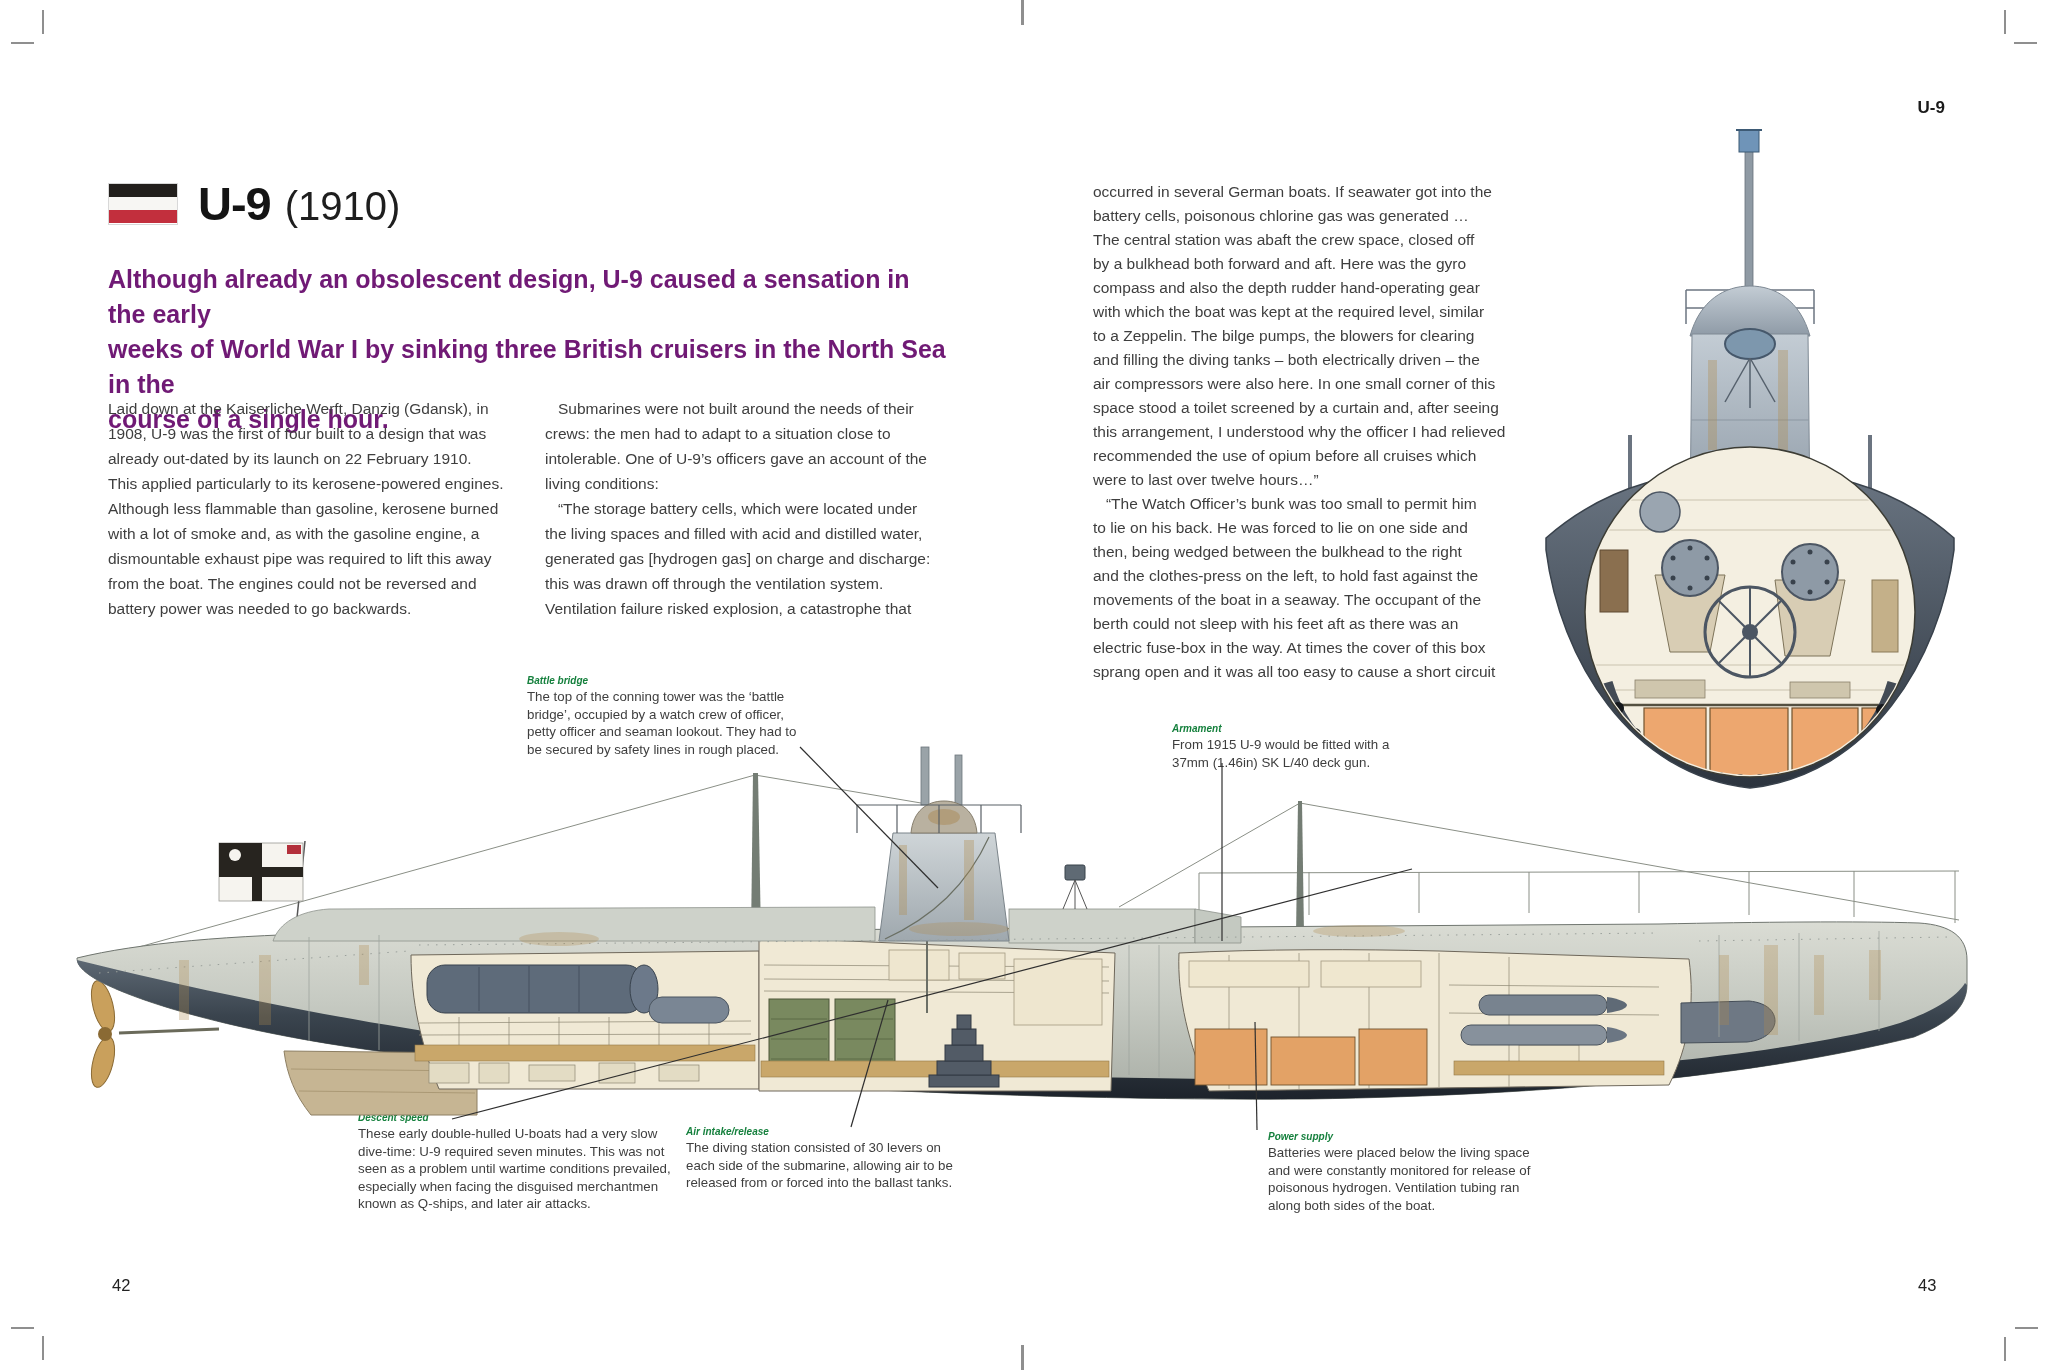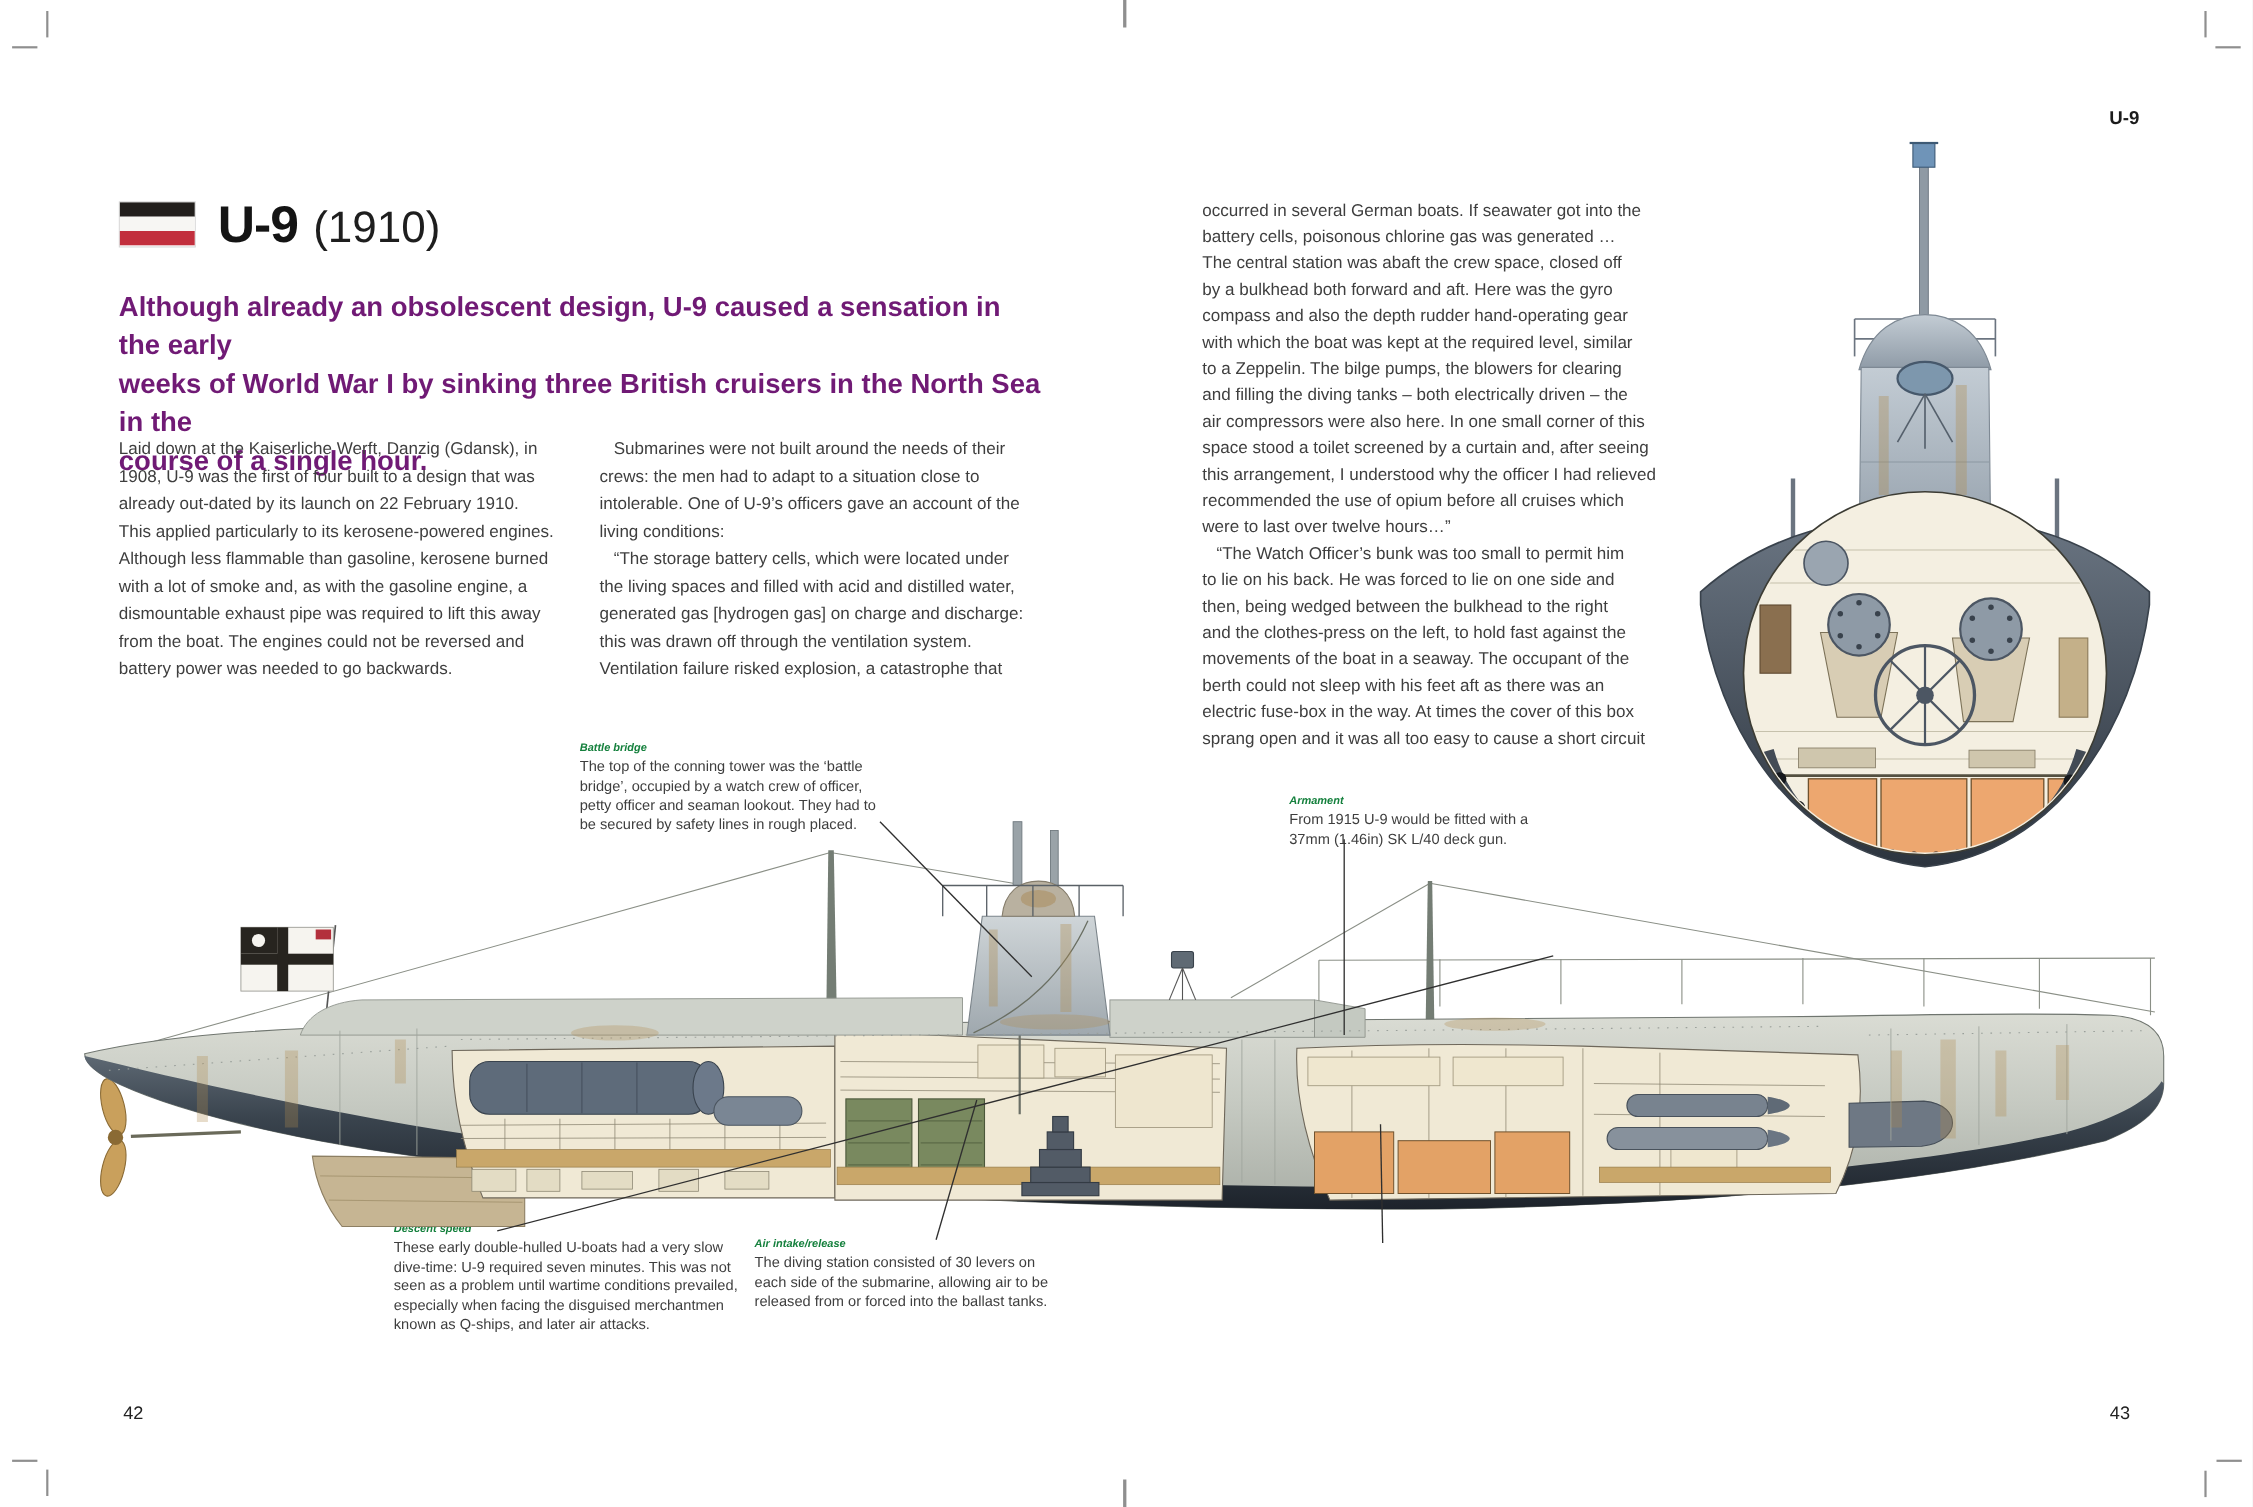--- a/index.html
+++ b/index.html
@@ -125,20 +125,27 @@
 seen as a problem until wartime conditions prevailed,
 especially when facing the disguised merchantmen
 known as Q-ships, and later air attacks.</div>
   </div>
   <div class="abs callout" style="left:686px;top:1126px;width:320px;">
     <div class="co-title">Air intake/release</div>
     <div class="co-body pre">The diving station consisted of 30 levers on
 each side of the submarine, allowing air to be
 released from or forced into the ballast tanks.</div>
   </div>
+  <div class="abs callout" style="left:1268px;top:1131px;width:320px;">
+    <div class="co-title">Power supply</div>
+    <div class="co-body pre">Batteries were placed below the living space
+and were constantly monitored for release of
+poisonous hydrogen. Ventilation tubing ran
+along both sides of the boat.</div>
+  </div>
 
   <div class="abs" style="left:59px;top:745px;width:1930px;height:380px;">
   <svg width="1930" height="380" viewBox="0 0 1930 380">
     <defs>
       <linearGradient id="hullLight" x1="0" y1="0" x2="0" y2="1">
         <stop offset="0%" stop-color="#dadcd4"></stop>
             <stop offset="45%" stop-color="#c6cac2"></stop>
             <stop offset="100%" stop-color="#a9aea6"></stop>
       </linearGradient>
       <linearGradient id="hullDark" x1="0" y1="0" x2="0" y2="1">

